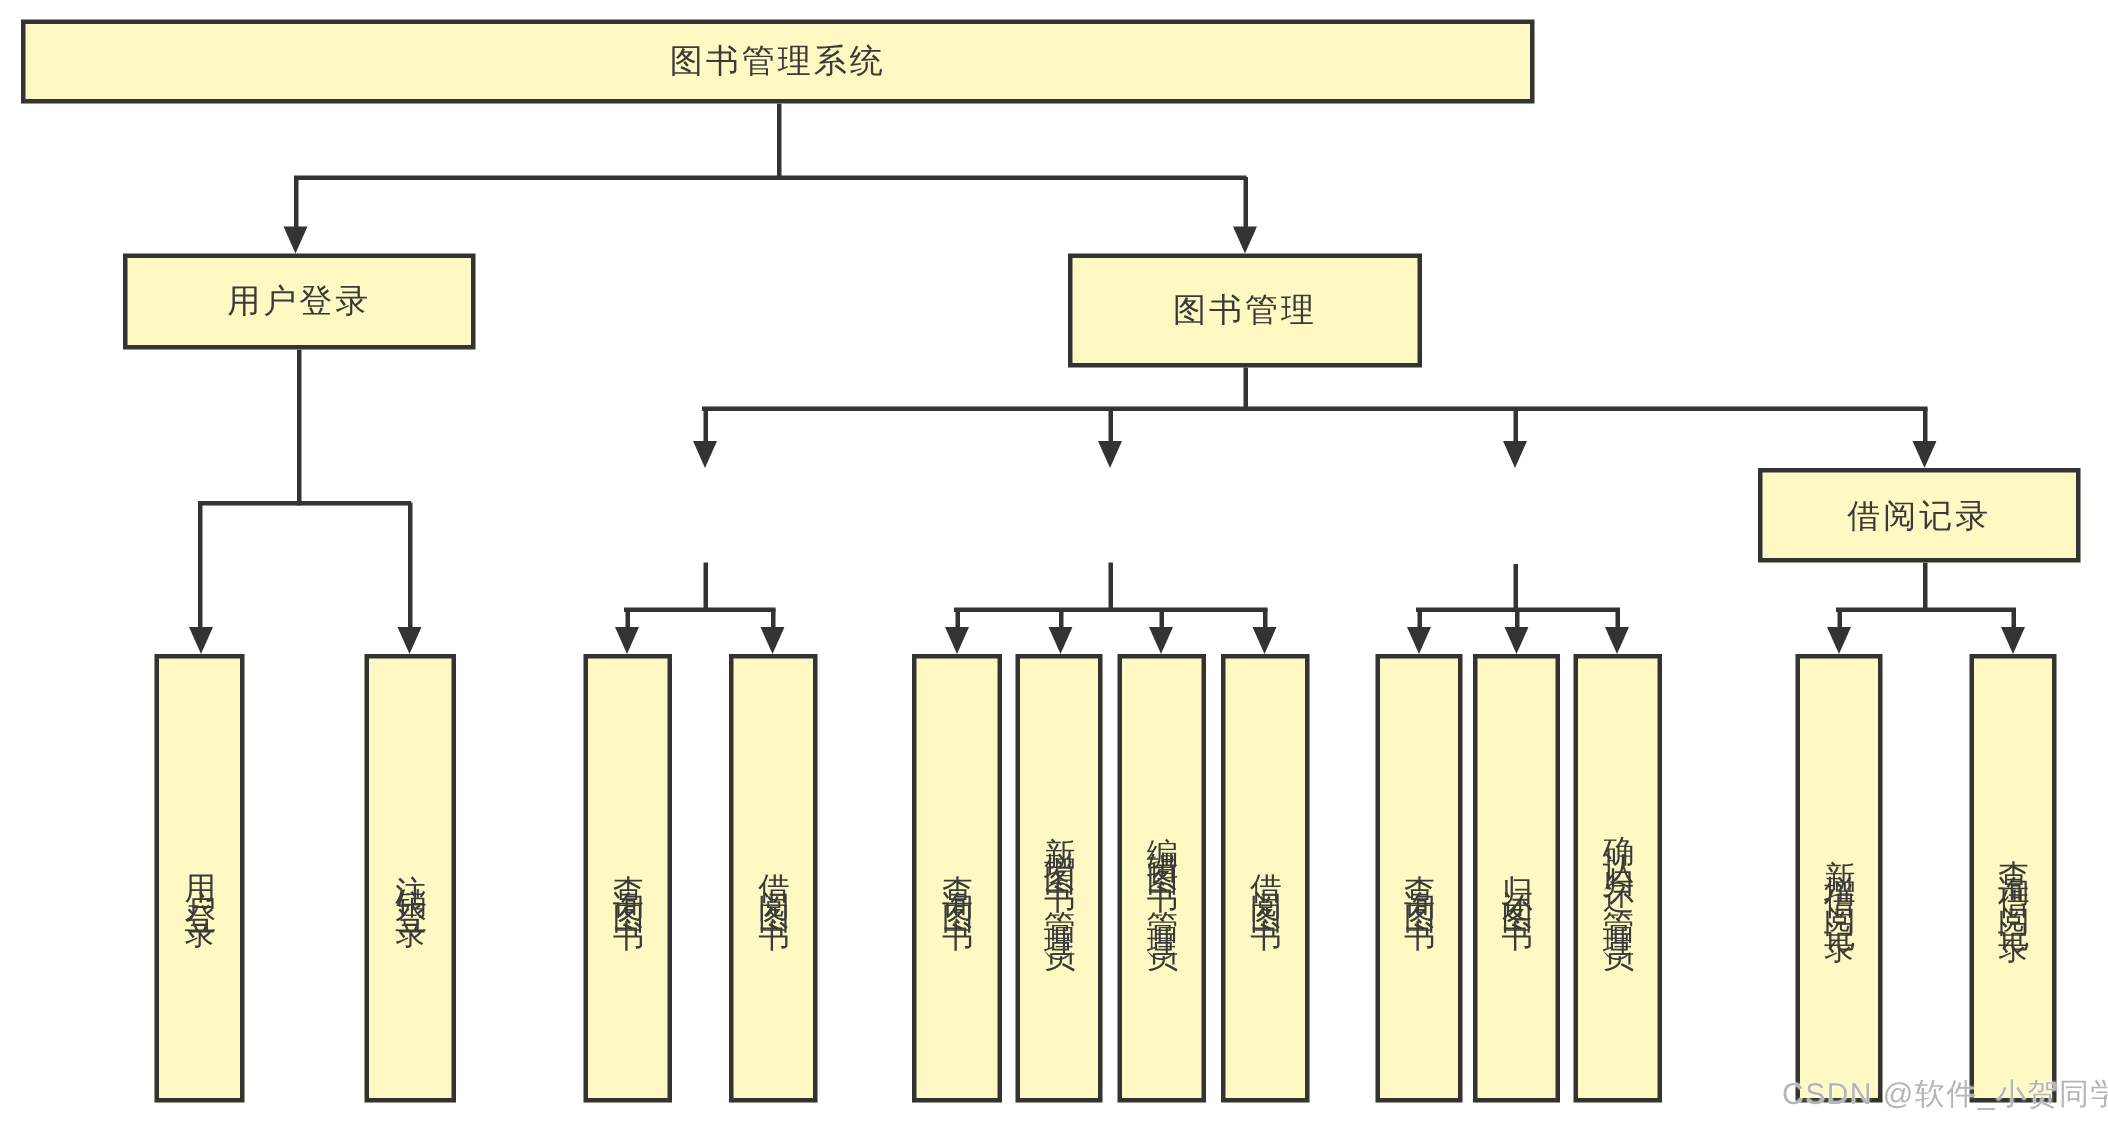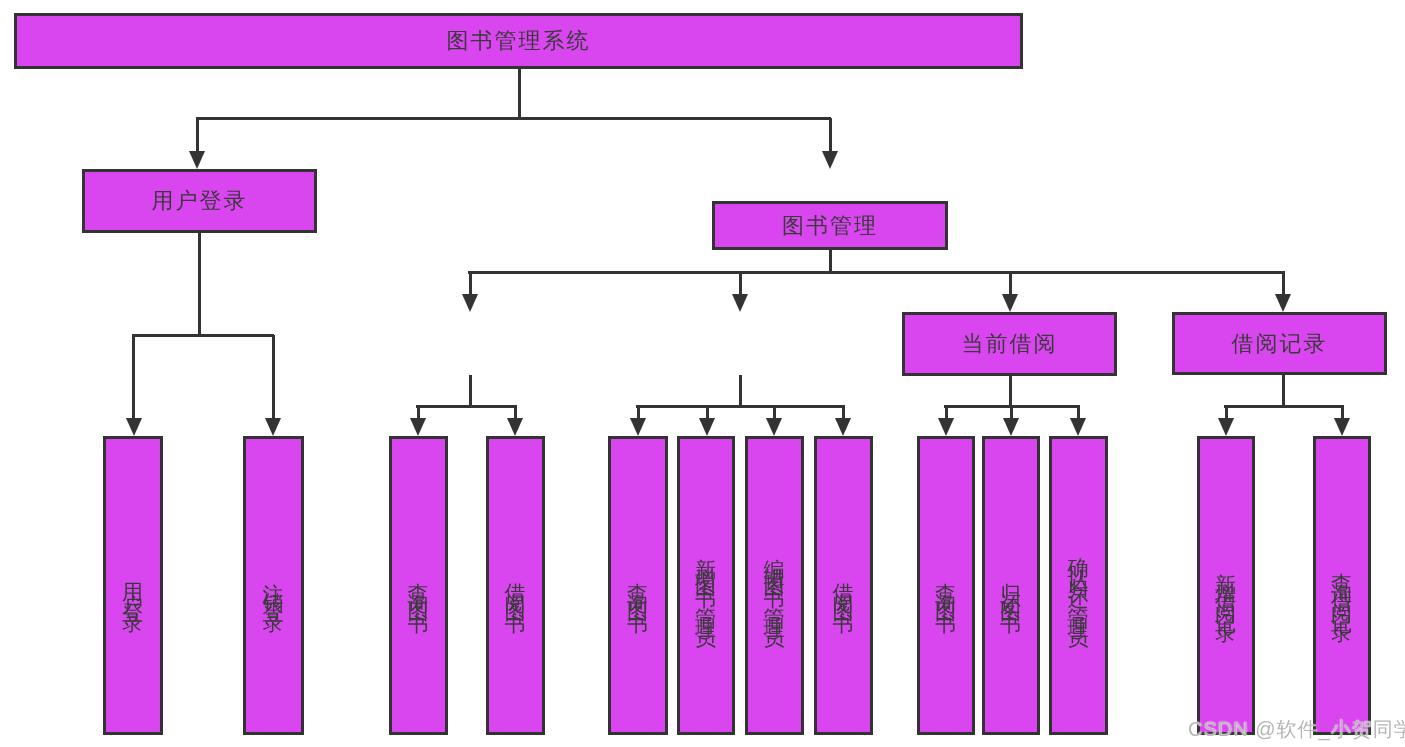--- a/index.html
+++ b/index.html
@@ -8,21 +8,21 @@
     width:1405px;height:747px;
     background:#ffffff;
     font-family:"Liberation Sans","DejaVu Sans",sans-serif;
     color:#3a3a3a;
     overflow:hidden;
   }
   .box{
     position:absolute;
     box-sizing:border-box;
     border:3px solid #333333;
-    background:#d946ef;
+    background:#fef9c3;
     display:flex;
     align-items:center;
     justify-content:center;
     z-index:2;
   }
   .hlabel{
     font-size:22px;
     letter-spacing:2px;
     white-space:nowrap;
   }
@@ -109,23 +109,22 @@
       <i class="line" style="left: 1224px; top: 404.5px; width: 120px; height: 3px;"></i>
       <i class="line" style="left: 1224.5px; top: 406px; width: 3px; height: 16px;"></i>
       <i class="ah" style="left: 1218px; top: 418px;"></i>
       <i class="line" style="left: 1340.5px; top: 406px; width: 3px; height: 16px;"></i>
       <i class="ah" style="left: 1334px; top: 418px;"></i>
     </div>
 
   <div class="box hlabel" style="left:14px;top:13px;width:1009px;height:56px;">图书管理系统</div>
 
   <div class="box hlabel" style="left:82px;top:169px;width:235px;height:64px;">用户登录</div>
-  <div class="box hlabel" style="left:712px;top:169px;width:236px;height:49px;margin-top:32px;">图书管理</div>
+  <div class="box hlabel" style="left:712px;top:169px;width:236px;height:76px;">图书管理</div>
 
-  <div class="box hlabel" style="left:902px;top:312px;width:215px;height:64px;">当前借阅</div>
   <div class="box hlabel" style="left:1172px;top:312px;width:215px;height:63px;text-align:right;">借阅记录</div>
 
   <div class="box leaf" style="left:103px;top:436px;width:60px;height:299px;">用户登录</div>
   <div class="box leaf" style="left:243px;top:436px;width:61px;height:299px;">注销登录</div>
 
   <div class="box leaf" style="left:389px;top:436px;width:59px;height:299px;">查询图书</div>
   <div class="box leaf" style="left:486px;top:436px;width:59px;height:299px;">借阅图书</div>
 
   <div class="box leaf" style="left:608px;top:436px;width:60px;height:299px;">查询图书</div>
   <div class="box leaf" style="left:677px;top:436px;width:58px;height:299px;">新增图书（管理员）</div>

